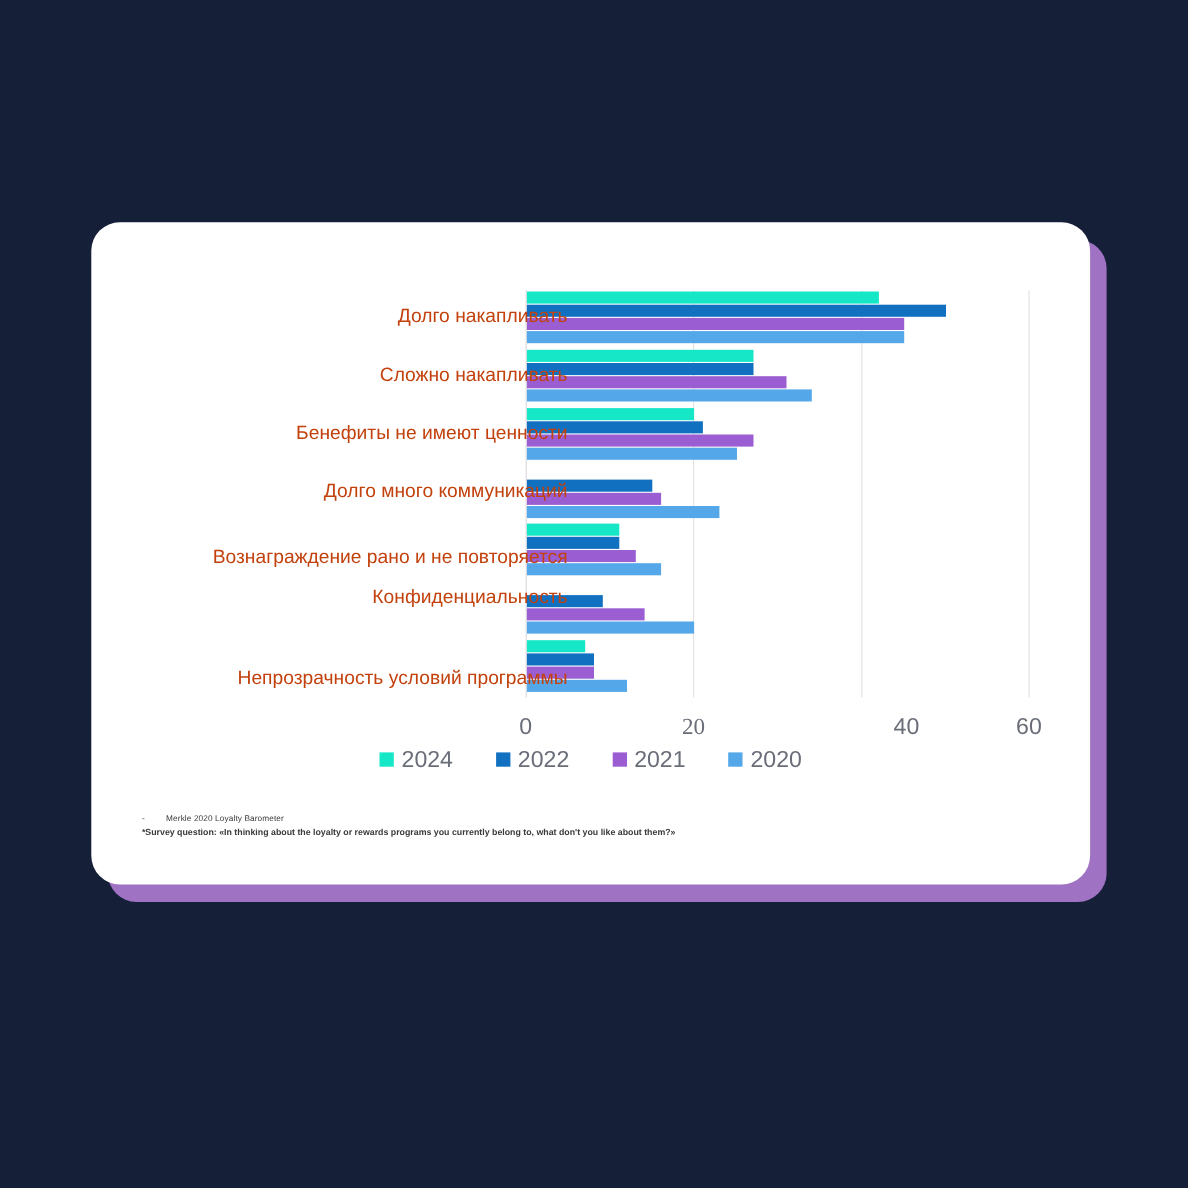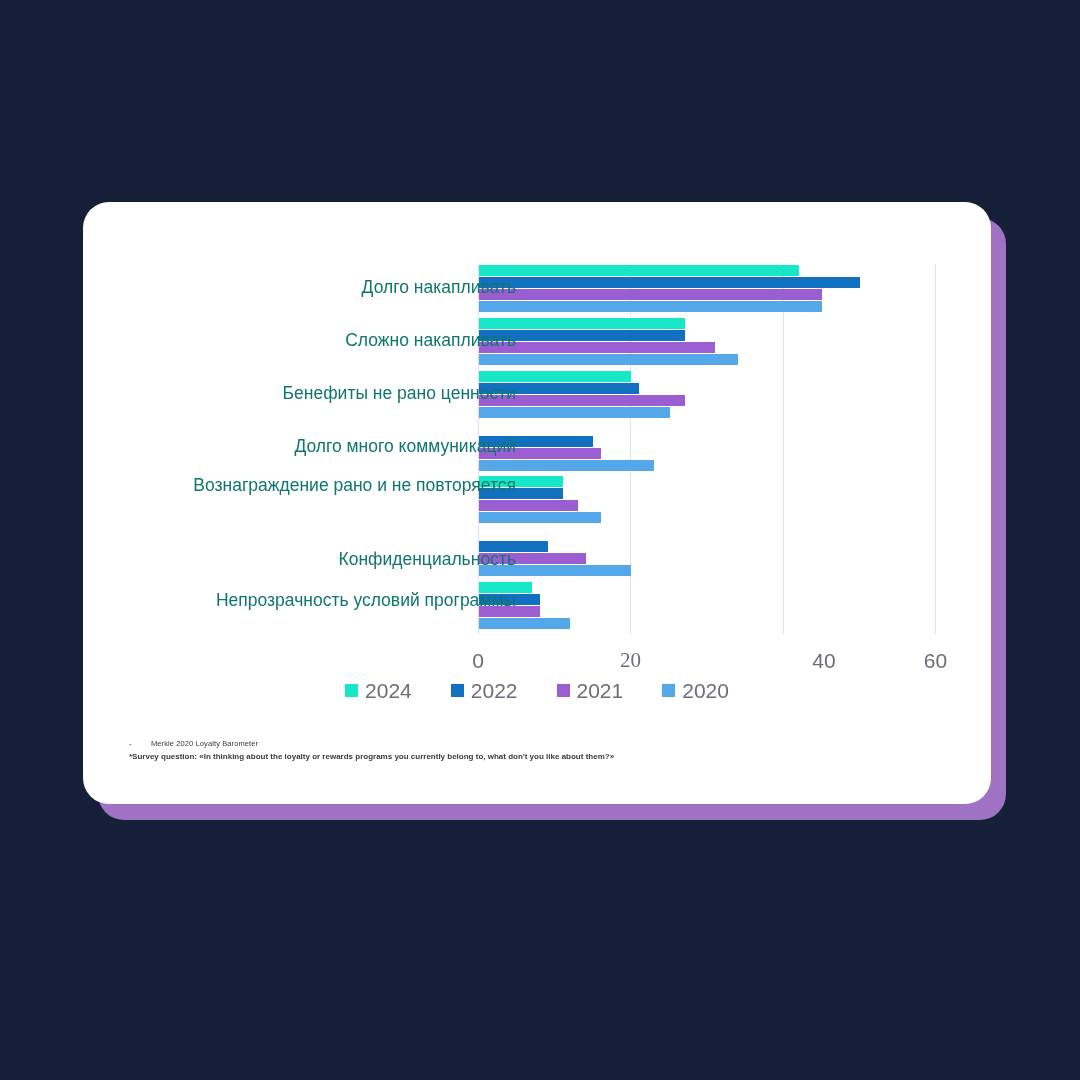--- a/index.html
+++ b/index.html
@@ -47,21 +47,21 @@
   .bar{position:absolute;height:11px;border-radius:0;}
   .bar.s2024{top:0px;}
   .bar.s2022{top:12px;}
   .bar.s2021{top:24px;}
   .bar.s2020{top:36px;}
 
   .cat-label{
     position:absolute;
     right:475px;              
     text-align:right;
-    color:#0f766e;
+    color:#c2410c;
     font-size:17.5px;
     white-space:nowrap;
     line-height:1;
   }
 
   .tick{
     position:absolute;
     top:448px;
     color:#6a6e79;
     font-size:21px;
@@ -180,25 +180,25 @@
 
       <div id="footnotes">
         <div id="fn-source">
           <span class="dash">-</span><span>Merkle 2020 Loyalty Barometer</span>
         </div>
         <div id="fn-question">*Survey question: «In thinking about the loyalty or rewards programs you currently belong to, what don't you like about them?»</div>
       </div>
 
     <div class="cat-label" style="top: 77px;">Долго накапливать</div>
         <div class="cat-label" style="top: 129.857px; text-align: right;">Сложно накапливать</div>
-        <div class="cat-label" style="top: 182.714px;">Бенефиты не рано ценности</div>
+        <div class="cat-label" style="top: 182.714px;">Бенефиты не имеют ценности</div>
         <div class="cat-label" style="top: 235.571px;">Долго много коммуникаций</div>
-        <div class="cat-label" style="top: 275px; margin-left: 21px;">Вознаграждение рано и не повторяется</div>
-        <div class="cat-label" style="top: 349px;">Конфиденциальность</div>
-        <div class="cat-label" style="top: 390px;">Непрозрачность условий программы</div>
+        <div class="cat-label" style="top: 296px; margin-left: 21px;">Вознаграждение рано и не повторяется</div>
+        <div class="cat-label" style="top: 332px;">Конфиденциальность</div>
+        <div class="cat-label" style="top: 406px;">Непрозрачность условий программы</div>
         <div class="tick" style="left: 395px;">0</div>
         <div class="tick" style="left: 547.475px; font-family: Liberation Serif, serif;">20</div>
         <div class="tick" style="left: 741px;">40</div>
         <div class="tick" style="left: 852.426px;">60</div>
       </div>
   </div>
 
 </div>
 
 </body></html>

